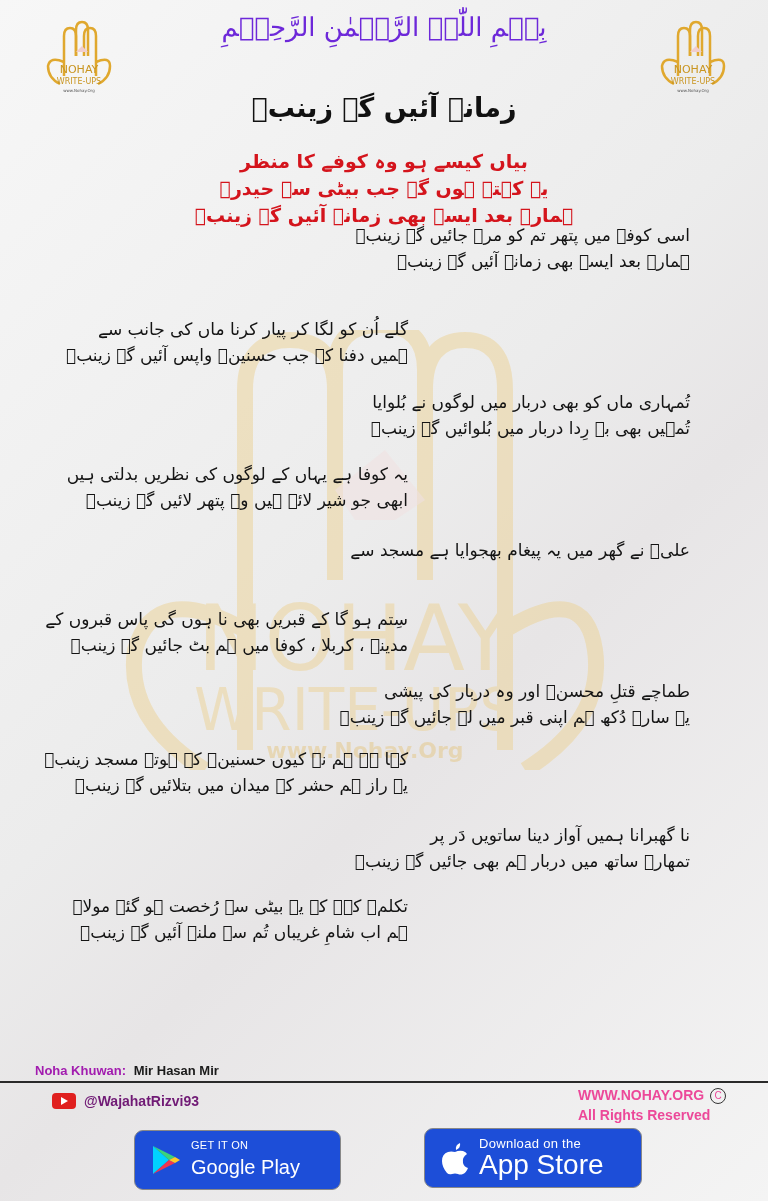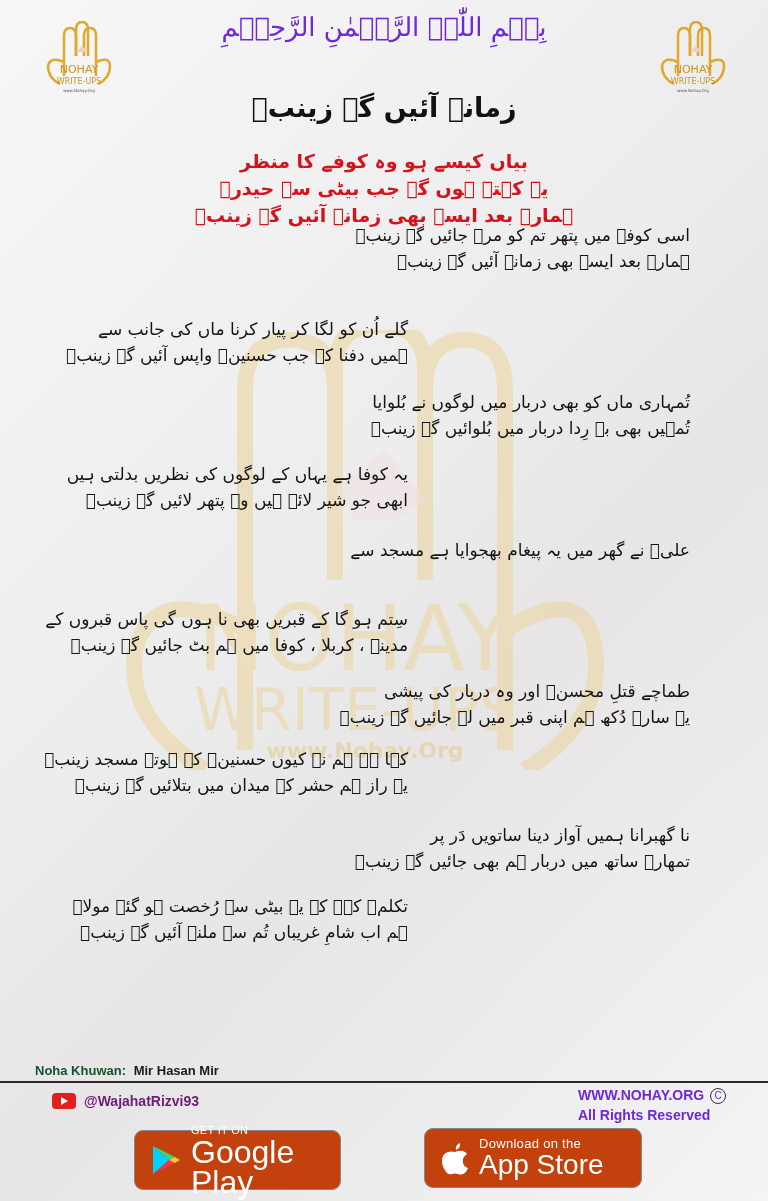--- a/index.html
+++ b/index.html
@@ -77,21 +77,21 @@
     .verse .line { display: block; white-space: nowrap; }
 
     
     .reciter {
       position: absolute;
       left: 14px; top: 1063px;
       font-family: "Liberation Sans", sans-serif;
       font-size: 13px;
       font-weight: bold;
     }
-    .reciter .label { color: #14532d; padding-left: 21px; }
+    .reciter .label { color: #a21caf; padding-left: 21px; }
     .reciter .name  { color: #1a1a1a; margin-left: 4px; }
 
     .divider {
       position: absolute;
       left: 0; right: 0; top: 1081px;
       height: 2px;
       background: #2a2a2a;
     }
 
     .youtube {
@@ -116,56 +116,56 @@
       border-left: 7px solid #fff;
       border-top: 4px solid transparent;
       border-bottom: 4px solid transparent;
     }
 
     .site {
       position: absolute;
       left: 578px; top: 1085px;
       font-family: "Liberation Sans", sans-serif;
       font-weight: bold;
-      color: #6d28d9;
+      color: #ec4899;
       font-size: 14px;
       line-height: 20px;
     }
     .site .copy {
       display: inline-block;
       width: 16px; height: 16px;
       border: 1.2px solid #333;
       border-radius: 50%;
       font-size: 10px;
       line-height: 14px;
       text-align: center;
       font-weight: normal;
       vertical-align: middle;
       margin-left: 2px;
     }
 
     .store-btn {
       position: absolute;
       top: 1130px;
       height: 60px;
-      background: #c2410c;
+      background: #1d4ed8;
       border: 1px solid #888;
       border-radius: 9px;
       color: #fff;
       display: flex;
       align-items: center;
       font-family: "Liberation Sans", sans-serif;
       cursor: pointer;
     }
     .store-btn.gp { left: 134px; width: 207px; }
     .store-btn.as { left: 424px; width: 218px; top: 1128px; }
     .store-btn .glyph { margin-left: 16px; margin-right: 10px; display: flex; }
     .store-btn .txt { display: flex; flex-direction: column; }
     .store-btn .small { font-size: 11px; line-height: 13px; letter-spacing: 0.3px; }
-    .store-btn .big { font-size: 32px; line-height: 30px; }
+    .store-btn .big { font-size: 20px; line-height: 30px; }
     .store-btn.as .small { font-size: 13px; }
     .store-btn.as .big { font-size: 28px; }
   </style>
 </head>
 <body>
 
 <div class="watermark">
   <svg viewBox="0 0 520 440">
     <g fill="none" stroke="#ecd49c" stroke-width="16">
       <path d="M150 420 L150 60 Q150 10 195 10 Q240 10 240 60 L240 250"></path>

